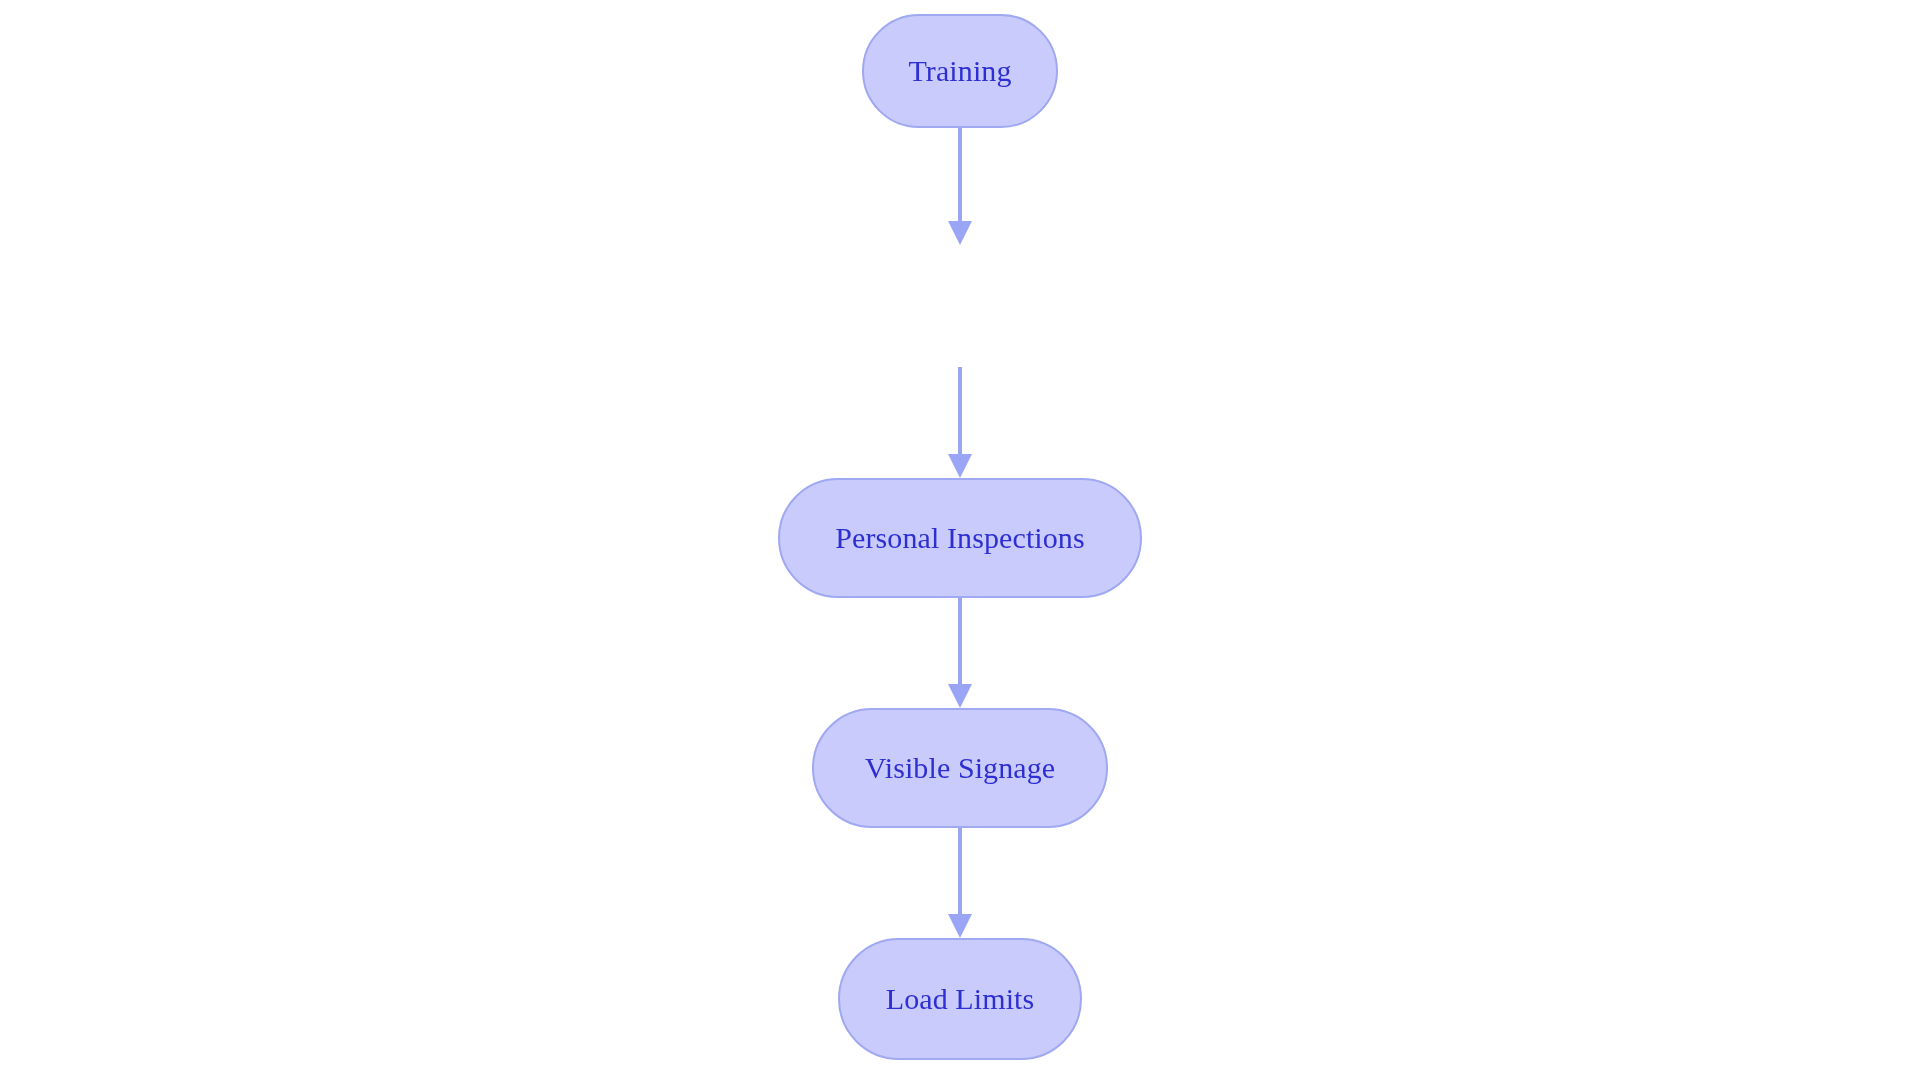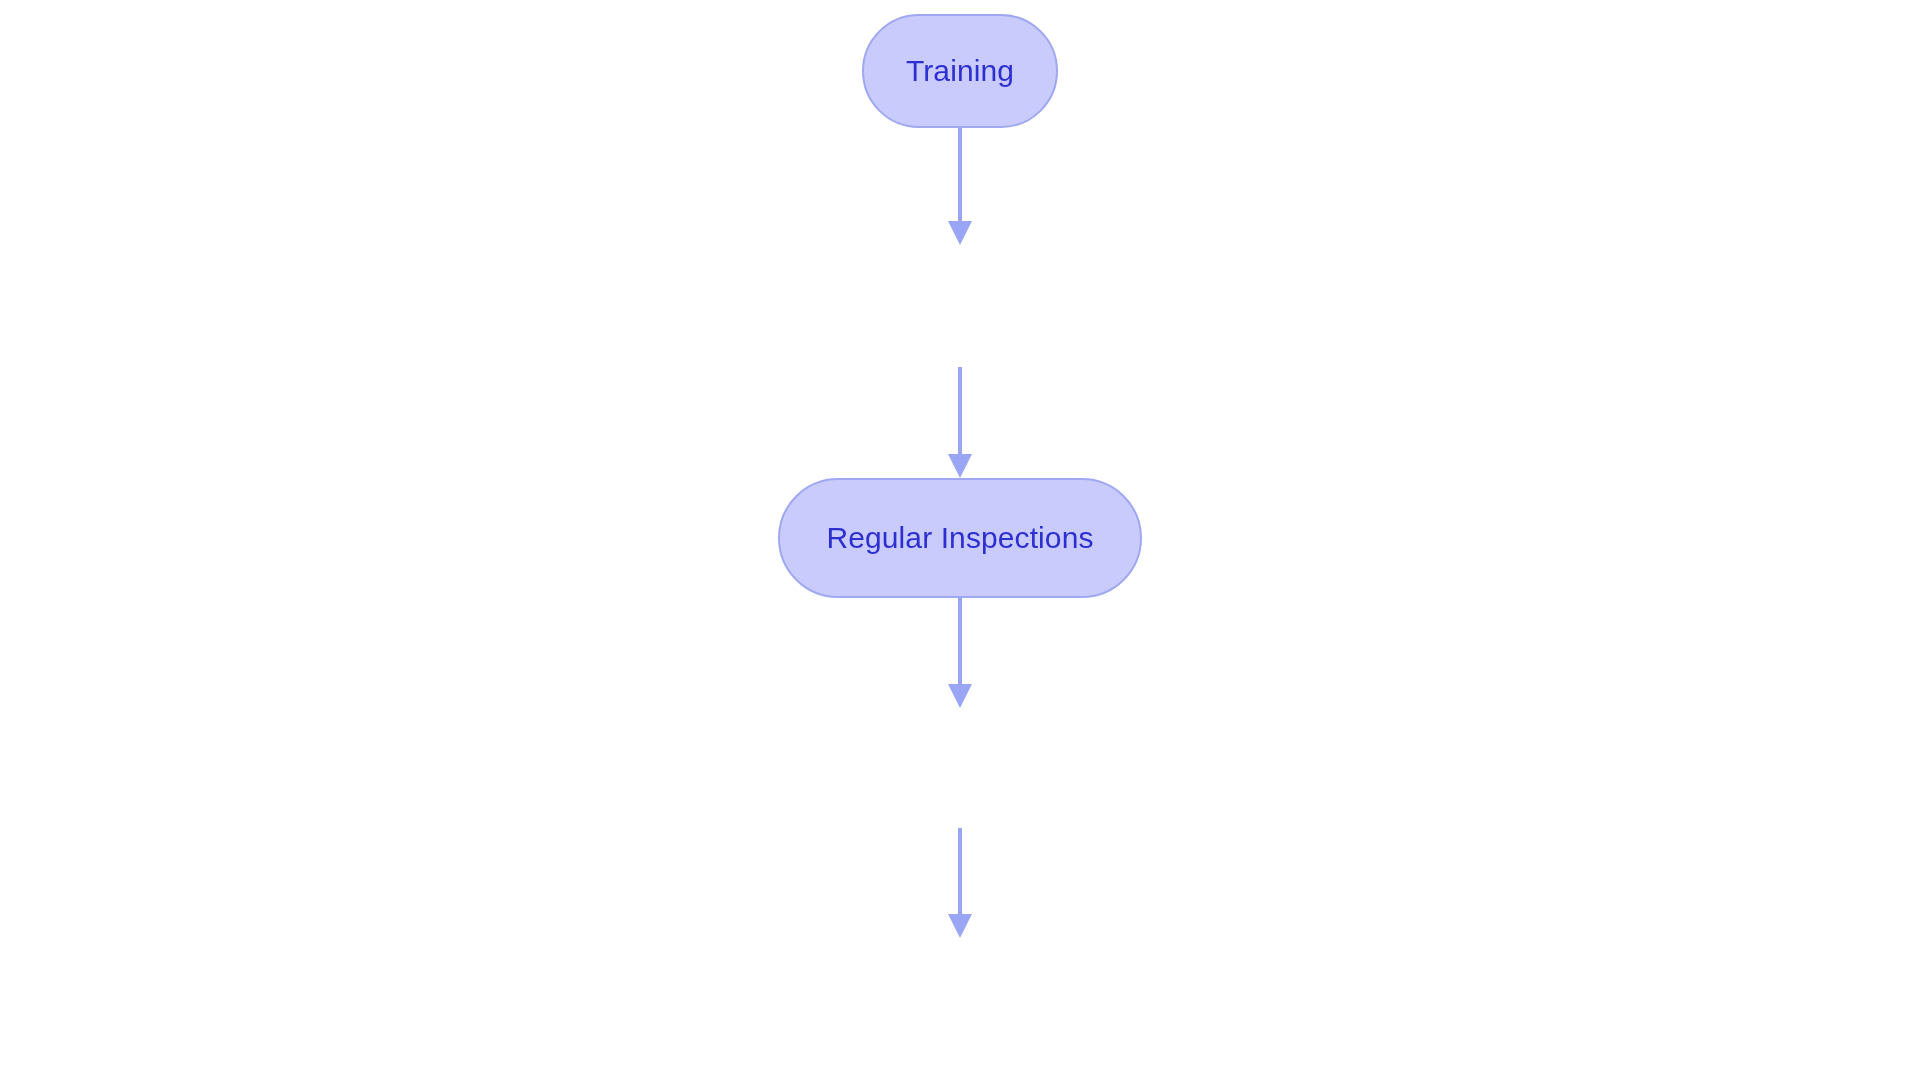--- a/index.html
+++ b/index.html
@@ -40,21 +40,21 @@
     border: 2px solid #9fa8f0;
     border-radius: 9999px;
     display: flex;
     align-items: center;
     justify-content: center;
     z-index: 2;
   }
 
   .node-label {
     color: #2e2fd0;
-    font-family: Liberation Sans, sans-serif;
+    font-family: Liberation Serif, serif;
     font-size: 30px;
     font-weight: 400;
     line-height: 1;
     letter-spacing: 0.1px;
     white-space: nowrap;
     text-align: center;
     user-select: none;
   }
 
   
@@ -91,18 +91,24 @@
       <polygon points="948,914 972,914 960,938" fill="#9aa5f5"></polygon>
     </g>
   </svg>
 
   <div class="node" id="node-training">
     <span class="node-label">Training</span>
   </div>
 
 
   <div class="node" id="node-regular-inspections">
-    <span class="node-label">Regular Inspections</span>
+    <span class="node-label">Personal Inspections</span>
   </div>
 
+  <div class="node" id="node-visible-signage">
+    <span class="node-label">Visible Signage</span>
+  </div>
 
+  <div class="node" id="node-load-limits">
+    <span class="node-label">Load Limits</span>
+  </div>
 
 </div>
 
 </body></html>

